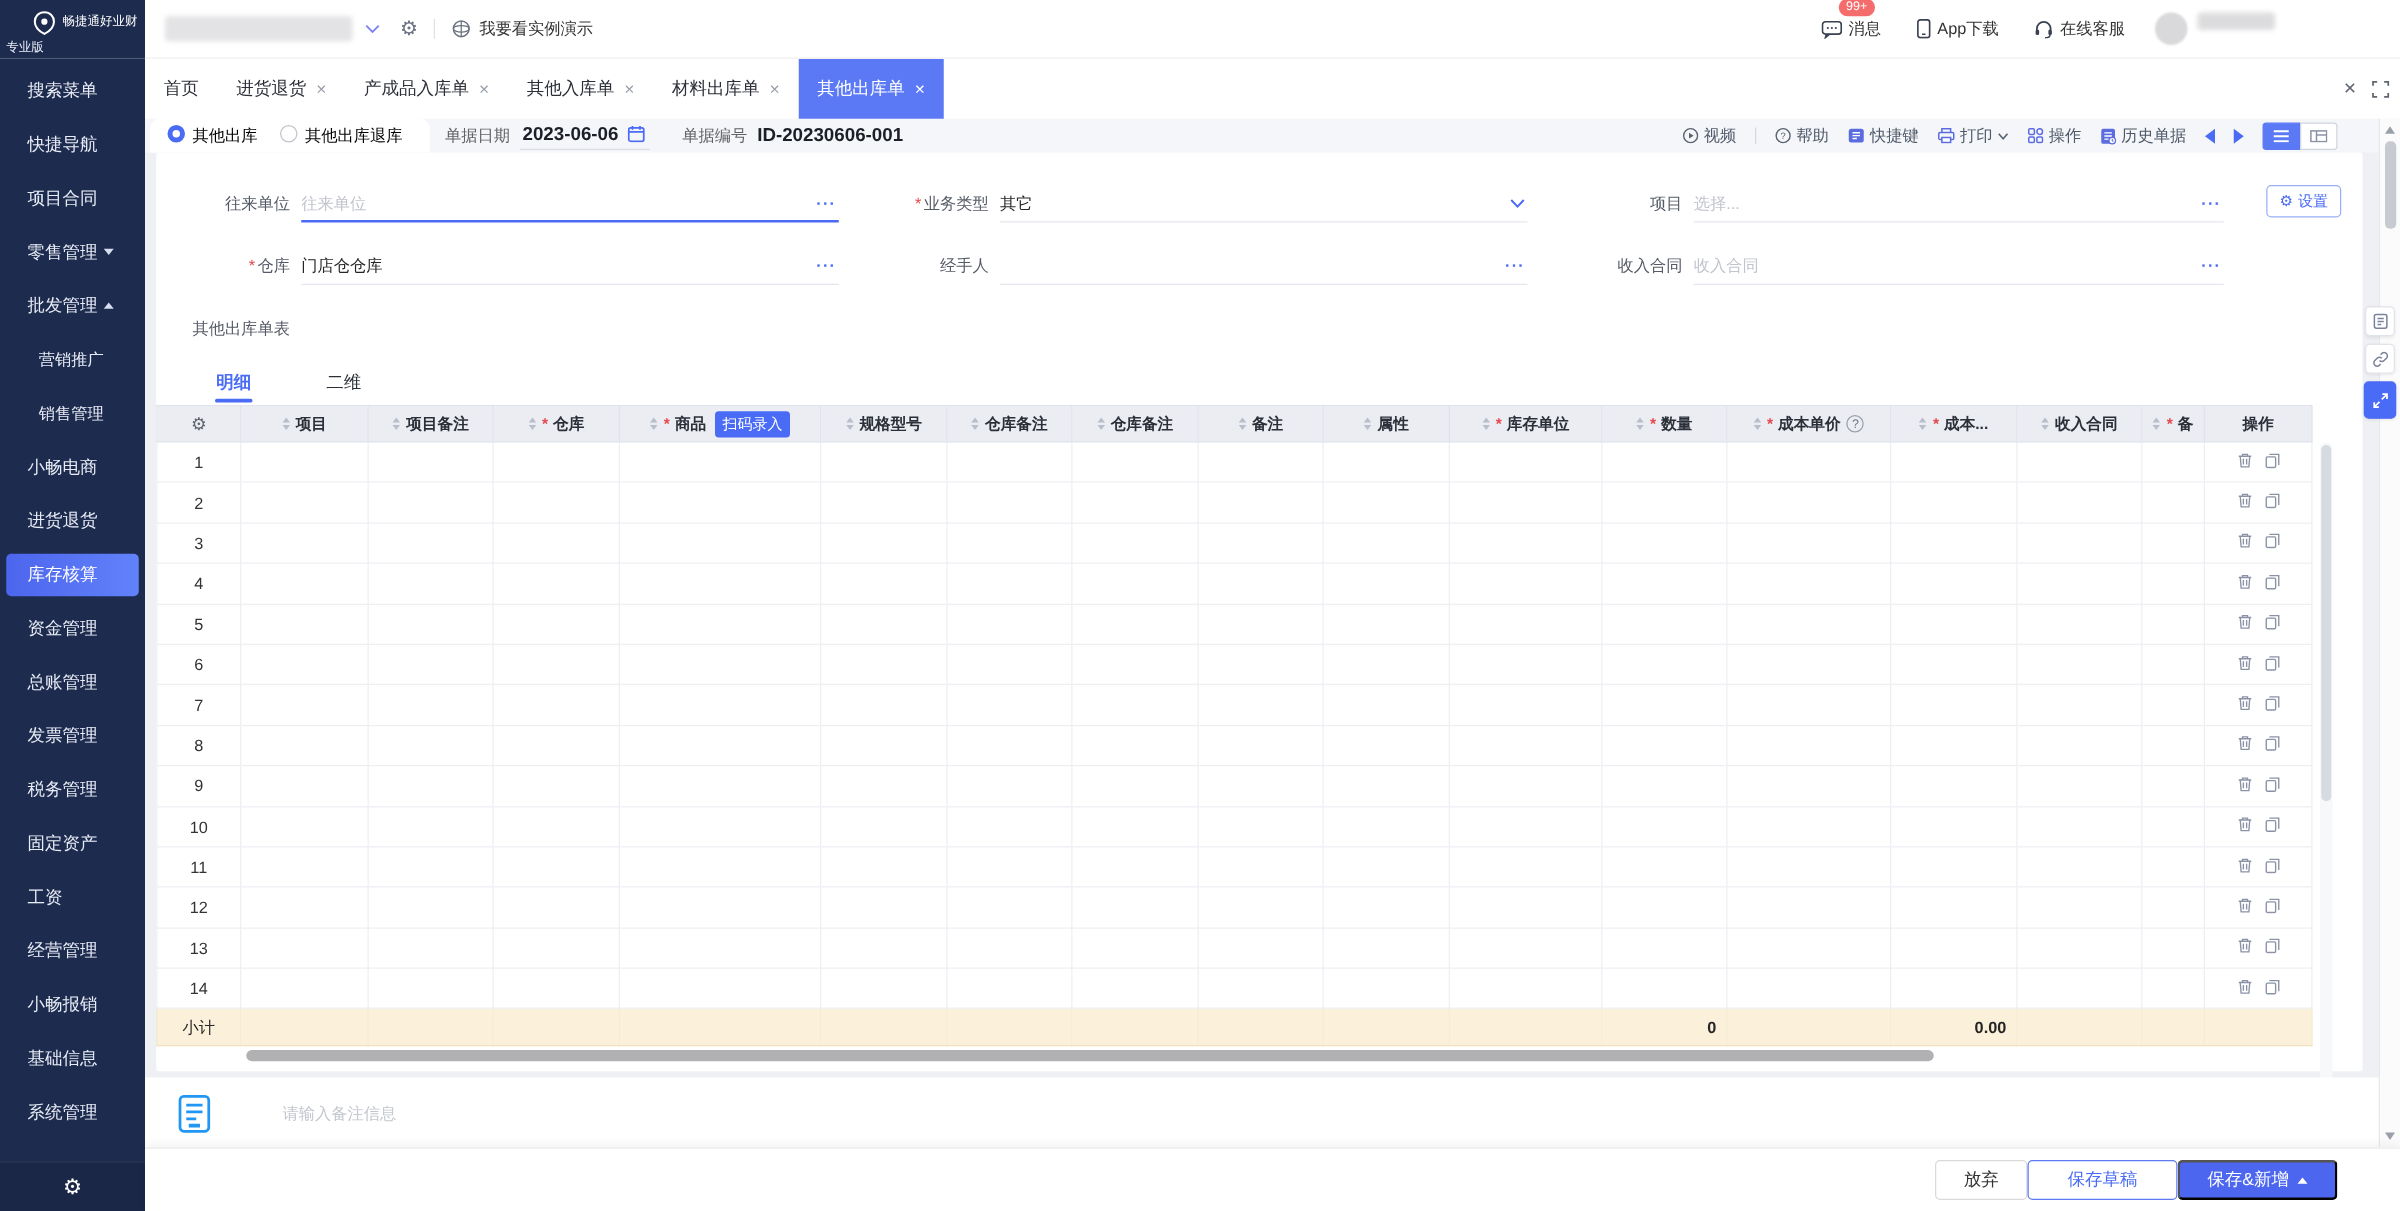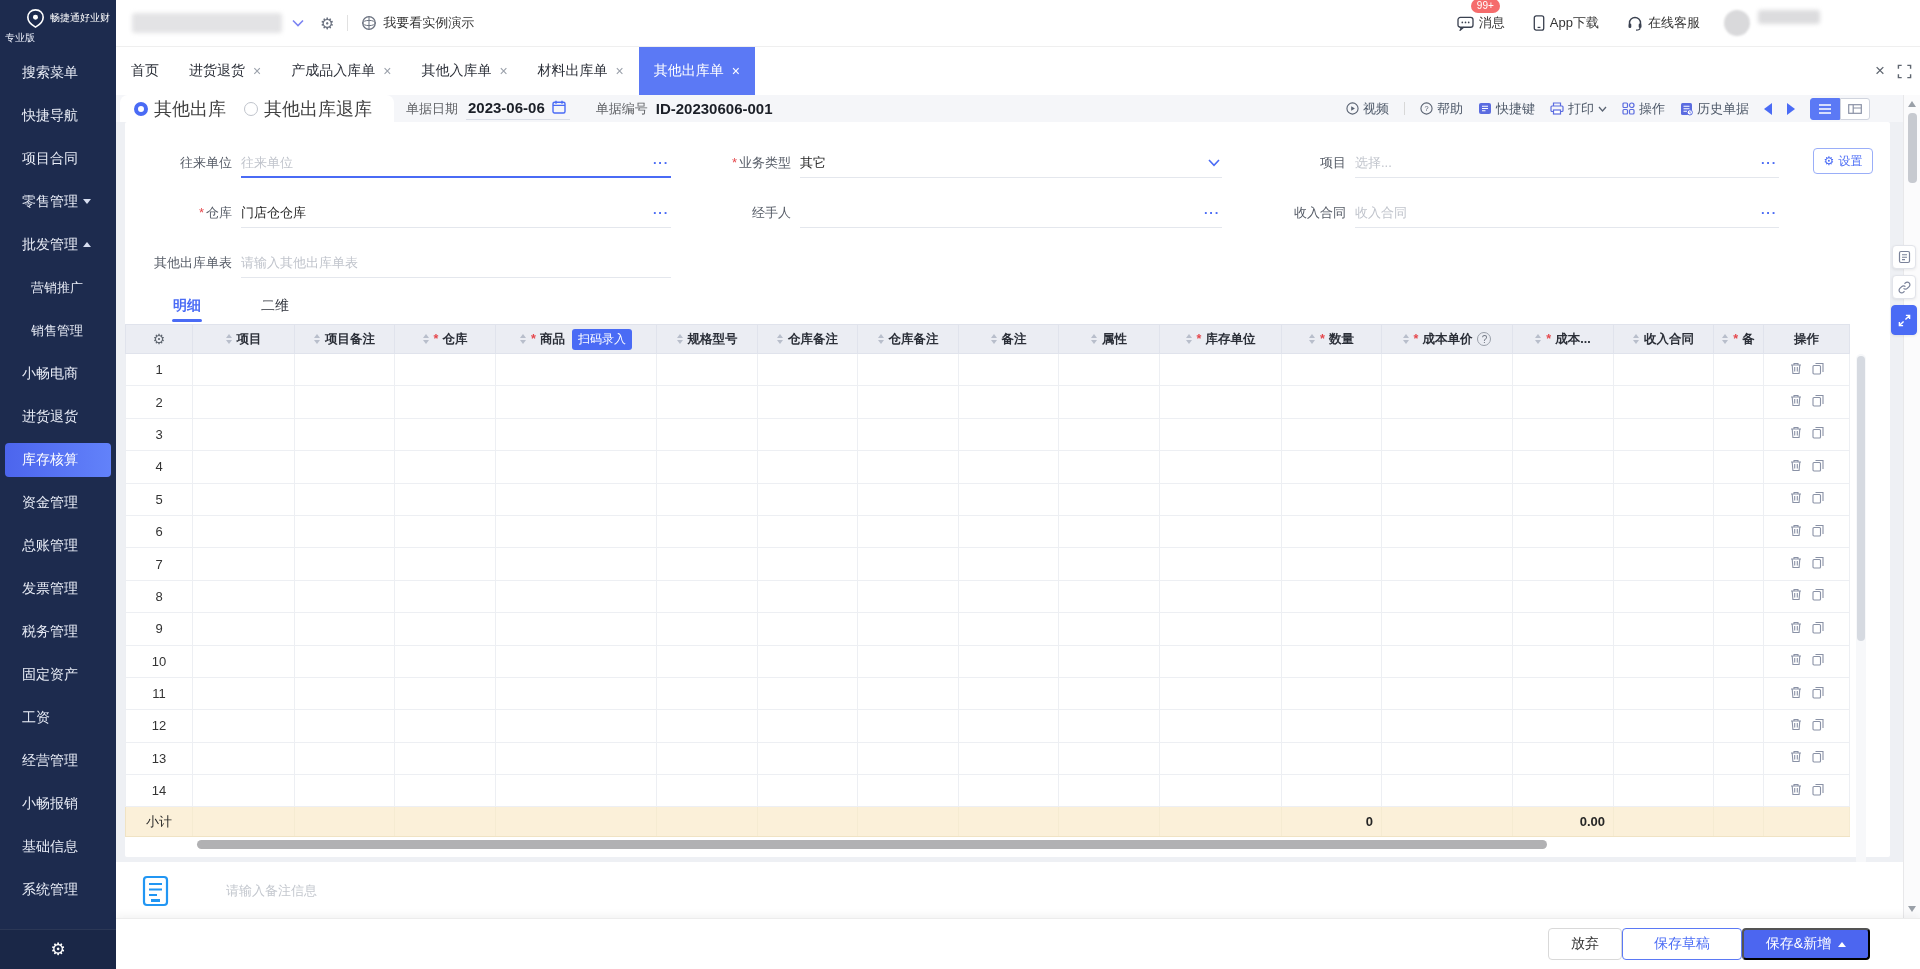--- a/index.html
+++ b/index.html
@@ -48,21 +48,21 @@
   .tab .tab-x.show { display:inline; }
   .tab.active { background:#5B79F5; color:#fff; }
   .tab.active .tab-x { color:#fff; }
   .tabbar-right { position:absolute; right:8px; top:0; height:48px; display:flex; align-items:center; gap:12px; }
   .close-all { font-size:17px; color:#5F6670; cursor:pointer; }
   .fs-btn { cursor:pointer; color:#5F6670; }
 
   
   .doc-toolbar { height:27px; background:#F5F6F9; display:flex; align-items:center; flex:none; }
   .radio-box { height:27px; background:#fff; border-radius:8px 8px 0 0; display:flex; align-items:center; gap:18px; padding:0 22px 0 14px; margin-left:4px; }
-  .radio-opt { display:flex; align-items:center; gap:6px; font-size:18px; color:#404040; cursor:pointer; }
+  .radio-opt { display:flex; gap:6px; font-size:13px; color:#000000; cursor:pointer; }
   .rdot { width:14px; height:14px; border-radius:50%; }
   .rdot.on { border:4px solid #4A6BF5; background:#fff; }
   .rdot.off { border:1px solid #C0C4CC; background:#fff; }
   .dt-group { display:flex; align-items:center; margin-left:12px; }
   .dt-label { font-size:13px; color:#606266; }
   .uline { display:flex; align-items:center; gap:7px; border-bottom:1px solid #D9DDE6; padding:1px 4px 3px 2px; margin-left:8px; }
   .dt-value { font-size:15px; font-weight:600; color:#1B1F27; }
   .no-value { font-size:15px; font-weight:600; color:#1B1F27; margin-left:8px; }
   .doc-actions { margin-left:auto; display:flex; align-items:center; gap:15px; font-size:13px; color:#4E5969; padding-right:50px; }
   .act { display:flex; align-items:center; gap:4px; cursor:pointer; }
@@ -529,23 +529,20 @@
           </span>
           <span class="f-label w3">收入合同</span>
           <span class="f-input iw3">
             <input placeholder="收入合同" style="">
             <span class="dots">···</span>
           </span>
         </div>
 
         <div class="form-row">
           <span class="f-label w1">其他出库单表</span>
-          <span class="f-input iw1">
-            <input placeholder="请输入其他出库单表" style="">
-          </span>
         </div>
       </div>
 
       <div class="detail-tabs">
         <span class="dtab active">明细</span>
         <span class="dtab">二维</span>
       </div>
 
       <div class="table-zone">
         <div>

